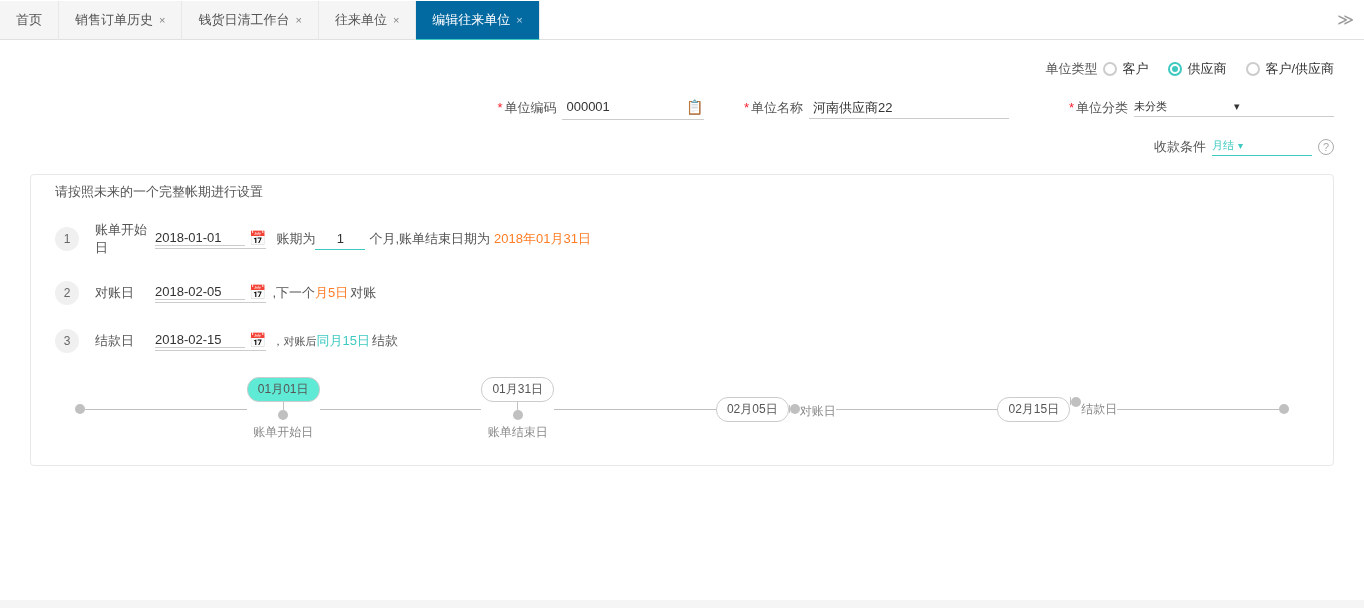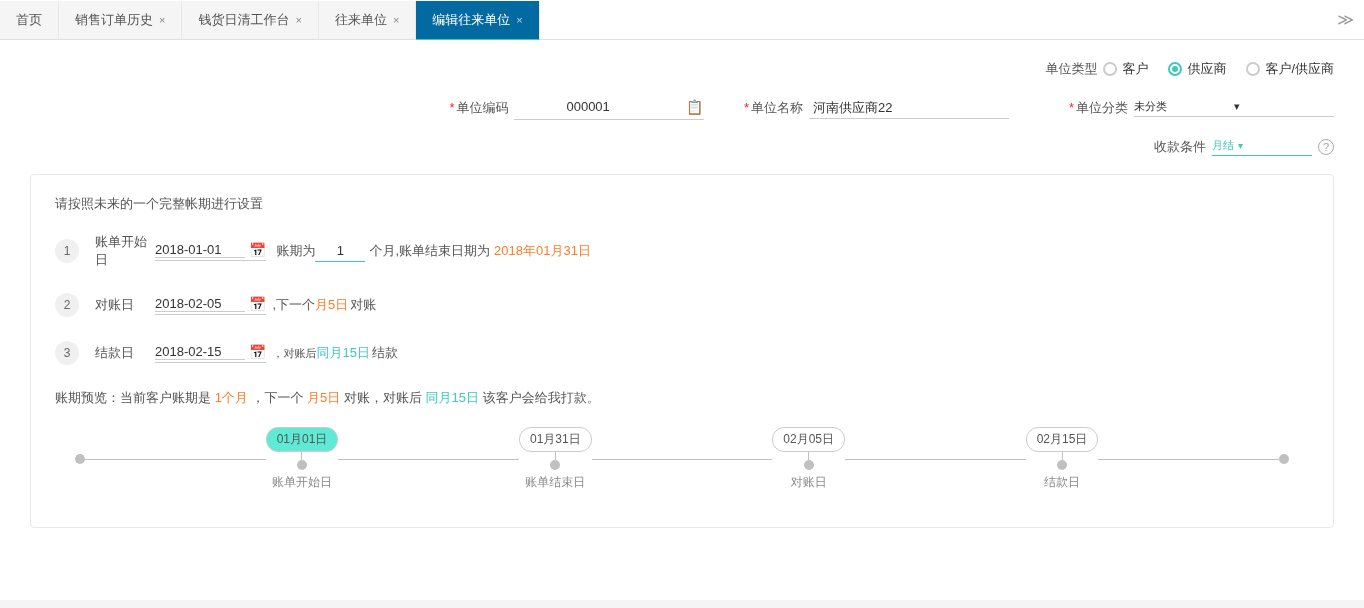--- a/index.html
+++ b/index.html
@@ -197,21 +197,21 @@
       color: #aaa;
       font-size: 11px;
       margin-left: 6px;
       cursor: pointer;
     }
 
     
     .period-box {
       border: 1px solid #e8e8e8;
       border-radius: 4px;
-      padding: 20px 24px;
+      padding: 8px 24px;
       margin-top: 4px;
       background: #fff;
     }
     .period-title {
       font-size: 13px;
       color: #555;
       margin-bottom: 20px;
     }
 
     
@@ -302,21 +302,21 @@
       <div class="radio-item">
         <div class="radio-circle"></div>
         <span>客户/供应商</span>
       </div>
     </div>
   </div>
 
   <div class="form-row">
     <span class="form-label required">单位编码</span>
     <div class="input-with-icon">
-      <input type="text" class="input-field" value="000001" style="width: 120px; margin-left: 48px;">
+      <input type="text" class="input-field" value="000001" style="width: 120px;">
       <span class="calendar-icon">📋</span>
     </div>
     <span style="width:40px;"></span>
     <span class="form-label required">单位名称</span>
     <input type="text" class="input-field wide" value="河南供应商22" style="">
     <span style="width:60px;"></span>
     <span class="form-label required">单位分类</span>
     <div class="classification-field">
       <span>未分类</span>
       <span class="dropdown-arrow">▾</span>
@@ -372,29 +372,20 @@
           <input type="text" value="2018-02-15" style="border-top: none; border-right: none; border-left: none; border-image: initial; border-bottom: 1px solid rgb(204, 204, 204); outline: none; font-size: 13px; width: 90px; background: transparent;">
           <span class="calendar-icon">📅</span>
         </div>
         <span style="font-size:11px;color:#555;">，对账后</span>
         <span class="highlight-teal">同月15日</span>
         <span style="font-size:13px;color:#555;margin-left:2px;">结款</span>
       </div>
     </div>
 
     <div class="preview-section">
-      <div class="preview-text">
-        <span>账期预览：当前客户账期是</span>
-        <span class="highlight-orange">1个月</span>
-        <span>，下一个</span>
-        <span class="highlight-orange">月5日</span>
-        <span>对账，对账后</span>
-        <span class="highlight-teal">同月15日</span>
-        <span>该客户会给我打款。</span>
-      </div>
 
       <div style="display:flex;align-items:center;padding:0 20px;width:100%;position:relative;">
 
         <div style="width:10px;height:10px;border-radius:50%;background:#c0c0c0;flex-shrink:0;"></div>
         <div style="flex:1;height:1px;background:#c0c0c0;"></div>
 
         <div style="display:flex;flex-direction:column;align-items:center;">
           <div style="background:#5eead4;border:1px solid #ccc;border-radius:12px;padding:3px 10px;font-size:12px;color:#555;white-space:nowrap;">01月01日</div>
           <div style="width:1px;height:8px;background:#c0c0c0;"></div>
           <div style="width:10px;height:10px;border-radius:50%;background:#c0c0c0;"></div>
@@ -405,30 +396,30 @@
 
         <div style="display:flex;flex-direction:column;align-items:center;">
           <div style="background:#fff;border:1px solid #ccc;border-radius:12px;padding:3px 10px;font-size:12px;color:#555;white-space:nowrap;">01月31日</div>
           <div style="width:1px;height:8px;background:#c0c0c0;"></div>
           <div style="width:10px;height:10px;border-radius:50%;background:#c0c0c0;"></div>
           <div style="font-size:12px;color:#888;margin-top:4px;white-space:nowrap;">账单结束日</div>
         </div>
 
         <div style="flex:1;height:1px;background:#c0c0c0;"></div>
 
-        <div style="display:flex;flex-direction:column;align-items:center;">
+        <div style="display:flex;align-items:center;">
           <div style="background:#fff;border:1px solid #ccc;border-radius:12px;padding:3px 10px;font-size:12px;color:#555;white-space:nowrap;">02月05日</div>
           <div style="width:1px;height:8px;background:#c0c0c0;"></div>
           <div style="width:10px;height:10px;border-radius:50%;background:#c0c0c0;"></div>
           <div style="font-size:12px;color:#888;margin-top:4px;white-space:nowrap;">对账日</div>
         </div>
 
         <div style="flex:1;height:1px;background:#c0c0c0;"></div>
 
-        <div style="display:flex;flex-direction:column;align-items:center;">
+        <div style="display:flex;flex-direction:row;">
           <div style="background:#fff;border:1px solid #ccc;border-radius:12px;padding:3px 10px;font-size:12px;color:#555;white-space:nowrap;">02月15日</div>
           <div style="width:1px;height:8px;background:#c0c0c0;"></div>
           <div style="width:10px;height:10px;border-radius:50%;background:#c0c0c0;"></div>
           <div style="font-size:12px;color:#888;margin-top:4px;white-space:nowrap;">结款日</div>
         </div>
 
         <div style="flex:1;height:1px;background:#c0c0c0;"></div>
 
         <div style="width:10px;height:10px;border-radius:50%;background:#c0c0c0;flex-shrink:0;"></div>
       </div>

